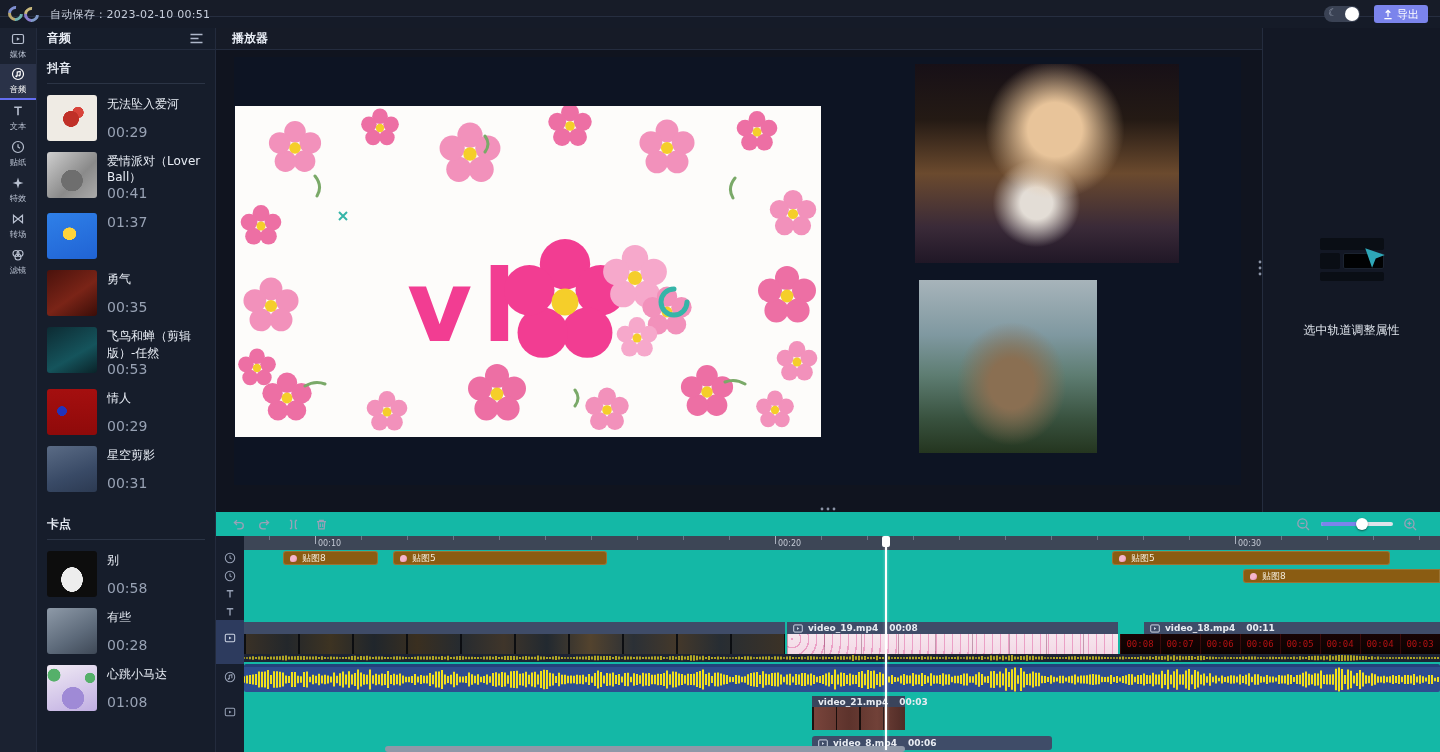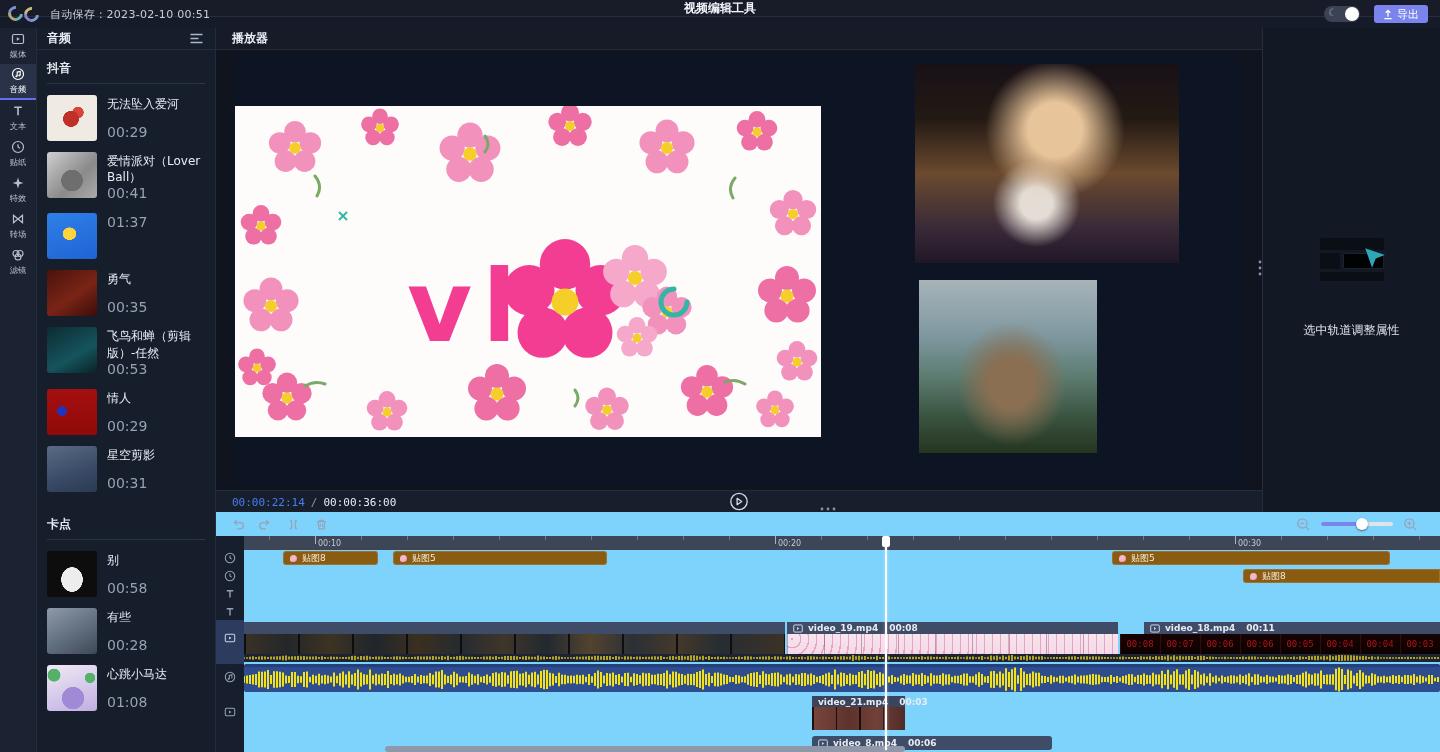--- a/index.html
+++ b/index.html
@@ -85,21 +85,21 @@
   .illus .b2b { width:41px; height:16px; background:#010203; border:1px solid #1b2330; border-radius:2px; }
   .illus .b3 { width:64px; height:9px; }
   .cursor-arrow { position:absolute; left:44px; top:9px; }
   .props-hint { position:absolute; left:0; right:0; top:294px; text-align:center; font-size:12px; color:#dfe4ec; }
 
   
   .h-handle { position:absolute; left:820px; top:507px; cursor:row-resize; }
   .v-handle { position:absolute; left:1258px; top:260px; cursor:col-resize; }
 
   
-  .timeline { position:absolute; left:216px; top:512px; width:1224px; height:240px; background:#7dd3fc; }
+  .timeline { position:absolute; left:216px; top:512px; width:1224px; height:240px; background:#14b8a6; }
   .tl-toolbar { position:absolute; left:0; top:0; width:1224px; height:24px; display:flex; align-items:center; }
   .tl-tools { display:flex; align-items:center; gap:13px; padding-left:14px; }
   .tl-tools .tool { cursor:pointer; display:inline-flex; }
   .tl-zoom { position:absolute; right:22px; top:0; height:24px; display:flex; align-items:center; gap:10px; }
   .slider { position:relative; width:72px; height:4px; border-radius:2px; background:#dfe3ea; cursor:pointer; }
   .slider .fill { position:absolute; left:0; top:0; height:4px; width:57%; background:#7b84ec; border-radius:2px; }
   .slider .knob { position:absolute; left:57%; top:50%; transform:translate(-50%,-50%); width:12px; height:12px;
     border-radius:50%; background:#fff; box-shadow:0 1px 2px rgba(0,0,0,.5); }
 
   .tl-body { position:absolute; left:0; top:24px; width:1224px; height:216px; }
@@ -161,21 +161,20 @@
 
   <header class="topbar">
     <div class="logo">
         <i class="c1"></i>
         <i class="c2"></i>
       </div>
     <div class="autosave">
       <span>自动保存：</span>
       <span>2023-02-10 00:51</span>
     </div>
-    <div class="apptitle">视频编辑工具</div>
     <div class="top-right">
       <div class="toggle">
         <span class="moon">☾</span>
         <span class="knob"></span>
       </div>
       <button class="export-btn">
         <span class="ico">
           <svg width="10" height="11" viewBox="0 0 11 12" fill="none" stroke="#fff" stroke-width="1.4">
             <path d="M5.5 8.5V1.5M3 4 5.5 1.5 8 4M1.5 10.5h8"></path>
             </svg>
@@ -382,33 +381,20 @@
             <use href="#flw" fill="#f291bb" transform="translate(432,206) scale(1.7)"></use>
             <use href="#flw" fill="#f6a8cb" transform="translate(402,232) scale(1.4)"></use>
             <path d="M452 196a13 13 0 1 1-13-13" stroke="#35b5a8" fill="none" stroke-width="5" stroke-linecap="round"></path>
             <path d="M104 106l8 8M112 106l-8 8" stroke="#35b5a8" stroke-width="2"></path>
           </svg>
         </div>
         <div class="laugh-clip"></div>
         <div class="marmot-clip"></div>
       </div>
     </div>
-    <div class="controls">
-      <div class="timecode">
-        <span class="cur">00:00:22:14</span>
-        <span class="sep">/</span>
-        <span class="tot">00:00:36:00</span>
-      </div>
-      <button class="play-btn">
-        <svg width="19" height="19" viewBox="0 0 19 19" fill="none" stroke="#d7dce6" stroke-width="1.3">
-          <circle cx="9.5" cy="9.5" r="8.2"></circle>
-            <path d="M7.6 6.3 12.2 9.5 7.6 12.7Z" stroke-linejoin="round"></path>
-          </svg>
-      </button>
-    </div>
   </main>
 
   <aside class="props">
     <div class="illus">
       <div class="bar b1"></div>
       <div class="row2">
           <div class="b2a"></div>
           <div class="b2b"></div>
         </div>
       <div class="bar b3"></div>

